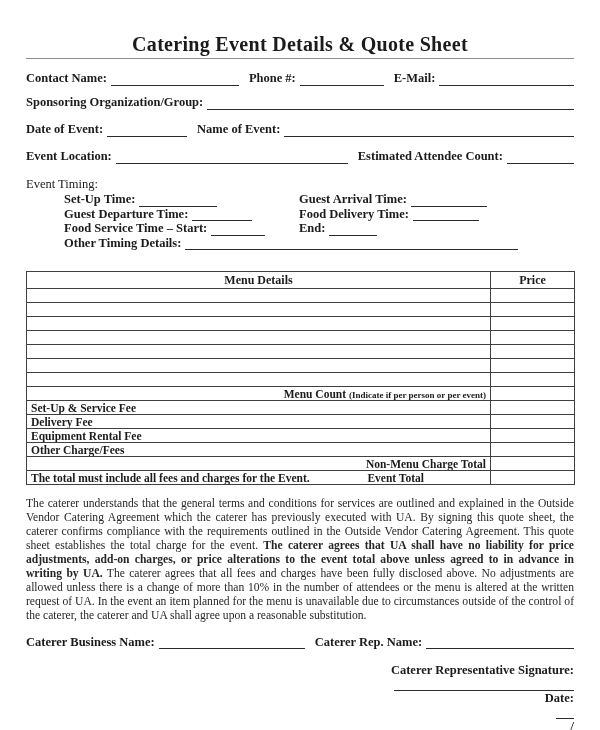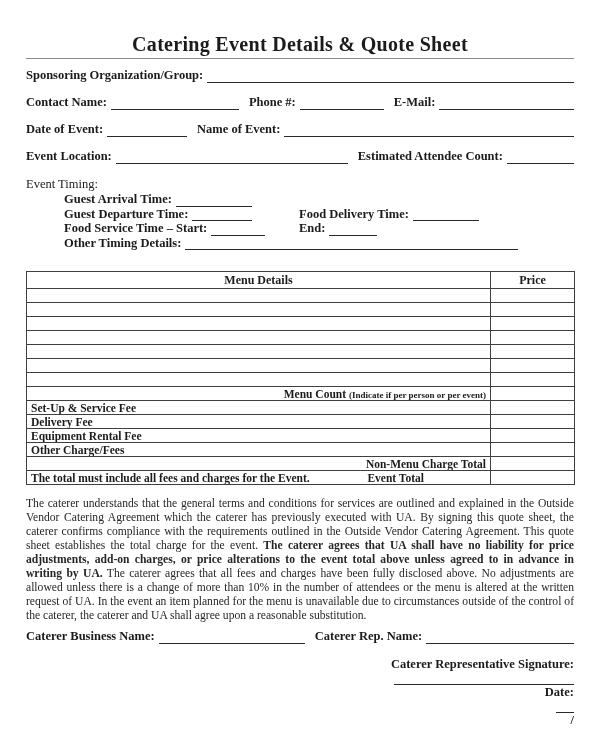--- a/index.html
+++ b/index.html
@@ -70,64 +70,68 @@
   .terms {
     margin-top:12px;
     font-size:11.6px; line-height:14px;
     text-align:justify;
     color:#262626;
     font-weight:normal;
   }
   .terms .b { font-weight:bold; }
 
   
-  .sig-mt1 { margin-top:6px; }
+  .sig-mt1 { margin-top:12px;align-items:center; }
   .sig-mt2 { margin-top:13px;flex-direction:column; }
   .slash { font-weight:bold; margin-left:3px; }
   .bl.d1 { width:18px; } .bl.d2 { width:18px; } .bl.d3 { width:32px; }
 </style>
 </head>
 <body>
 
 <div class="page">
 
   <div class="title">Catering Event Details &amp; Quote Sheet</div>
   <div class="title-rule"></div>
 
-  <div class="frow mt9">
-    <span>Sponsoring Organization/Group:</span>
-    <span class="bl grow"></span>
-  </div>
-
   <div class="frow mt12">
     <span>Contact Name:</span>
     <span class="bl" style="width:128px"></span>
     <span class="gap">Phone #:</span>
     <span class="bl" style="width:84px"></span>
     <span class="gap">E-Mail:</span>
     <span class="bl grow"></span>
   </div>
 
+  <div class="frow mt9">
+    <span>Sponsoring Organization/Group:</span>
+    <span class="bl grow"></span>
+  </div>
+
   <div class="frow mt12">
     <span>Date of Event:</span>
     <span class="bl" style="width:80px"></span>
     <span class="gap">Name of Event:</span>
     <span class="bl grow"></span>
   </div>
 
   <div class="frow mt12">
     <span>Event Location:</span>
     <span class="bl" style="width:232px"></span>
     <span class="gap">Estimated Attendee Count:</span>
     <span class="bl grow"></span>
   </div>
 
   <div class="timing-head">Event Timing:</div>
 
   <div class="trow">
+    <span class="tleft">
+      <span>Set-Up Time:</span>
+      <span class="bl" style="width:78px"></span>
+    </span>
     <span class="tright">
       <span>Guest Arrival Time:</span>
       <span class="bl" style="width:76px"></span>
     </span>
   </div>
 
   <div class="trow">
     <span class="tleft">
       <span>Guest Departure Time:</span>
       <span class="bl" style="width:60px"></span>

